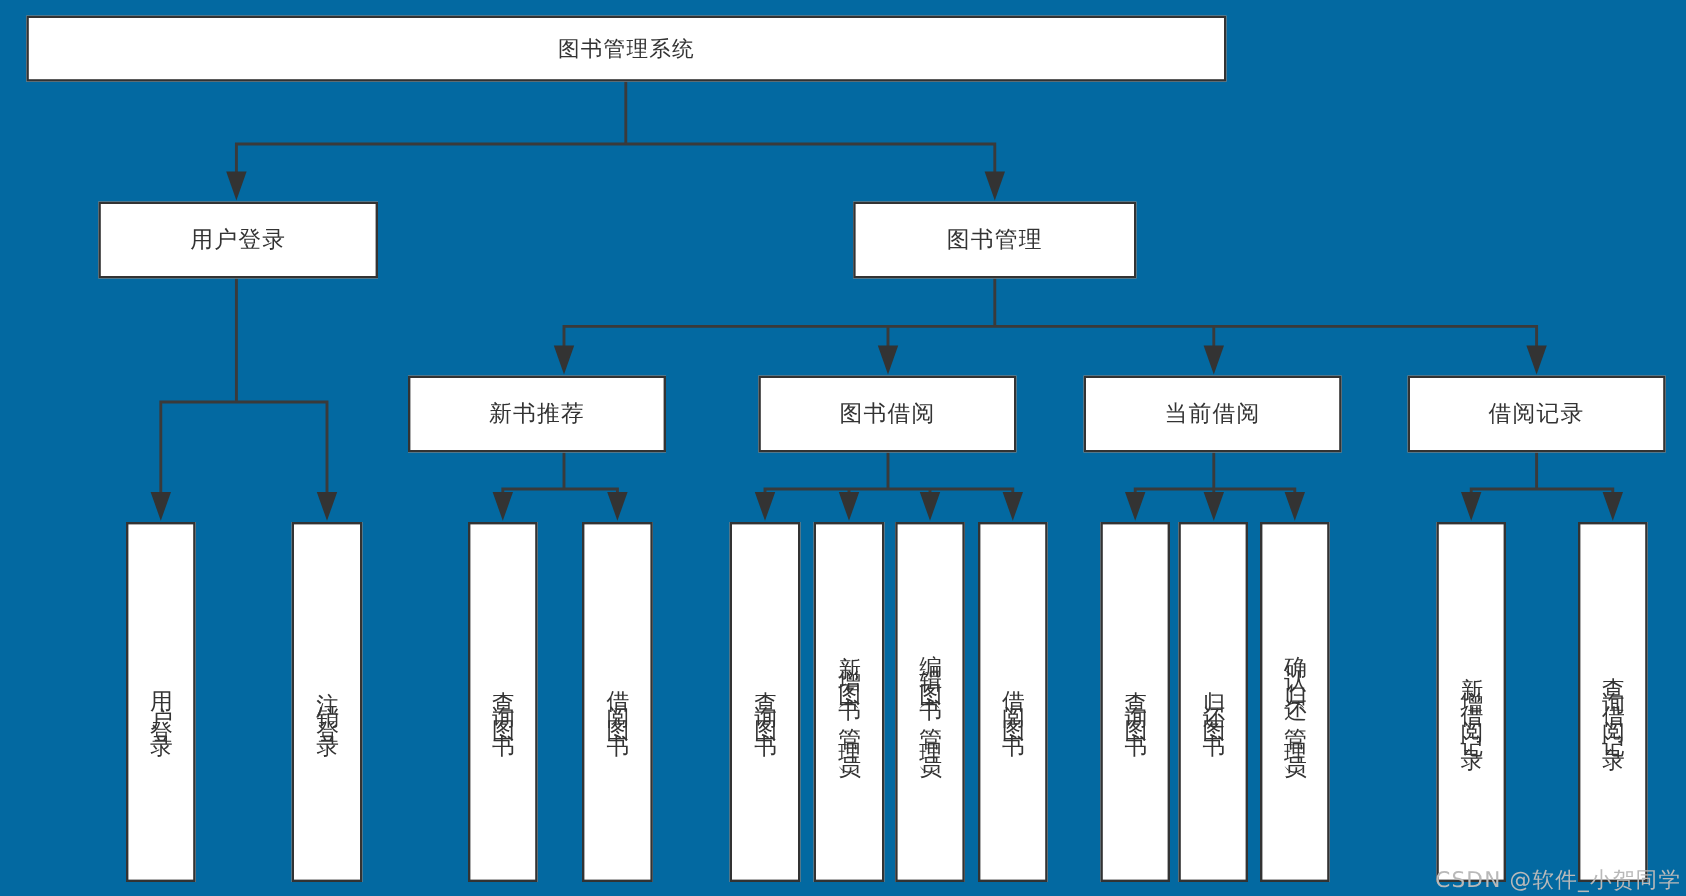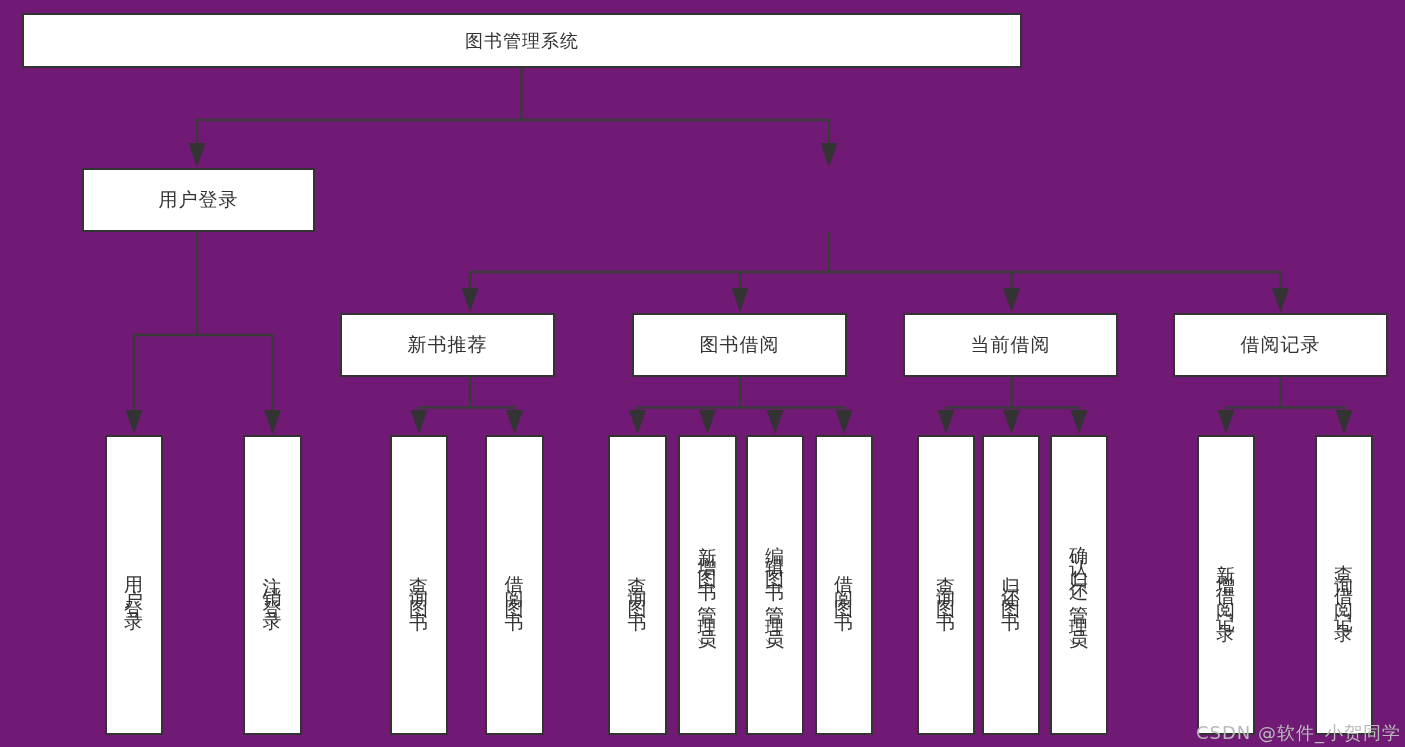--- a/index.html
+++ b/index.html
@@ -1,20 +1,20 @@
 <!DOCTYPE html>
 <html><head>
 <meta charset="utf-8">
 <style>
   html, body { margin: 0; padding: 0; background: #ffffff; }
   #canvas {
     position: relative;
     width: 1405px;
     height: 747px;
-    background: #701a75;
+    background: #0369a1;
     font-family: "DejaVu Sans", sans-serif;
     overflow: hidden;
   }
   svg.wires { position: absolute; left: 0; top: 0; width: 1405px; height: 747px; }
   svg.wires path.ln { stroke: #3a3a3a; stroke-width: 2.4; fill: none; }
   svg.wires path.ah { fill: #333333; stroke: none; }
   .node {
     position: absolute;
     background: #ffffff;
     border: 2.5px solid #333333;
@@ -90,20 +90,23 @@
     <path class="ah" d="M1344 434 l-8.5 -24 h17 Z"></path>
   </svg>
 
   <div class="node root" style="left:22px; top:13px; width:1000px; height:55px">
     <span class="h">图书管理系统</span>
   </div>
 
   <div class="node" style="left:82px; top:168px; width:233px; height:64px">
     <span class="h">用户登录</span>
   </div>
+  <div class="node" style="left:711px; top:168px; width:236px; height:64px">
+    <span class="h">图书管理</span>
+  </div>
 
   <div class="node" style="left:340px; top:313px; width:215px; height:64px">
     <span class="h">新书推荐</span>
   </div>
   <div class="node" style="left:632px; top:313px; width:215px; height:64px">
     <span class="h">图书借阅</span>
   </div>
   <div class="node" style="left:903px; top:313px; width:215px; height:64px">
     <span class="h">当前借阅</span>
   </div>

